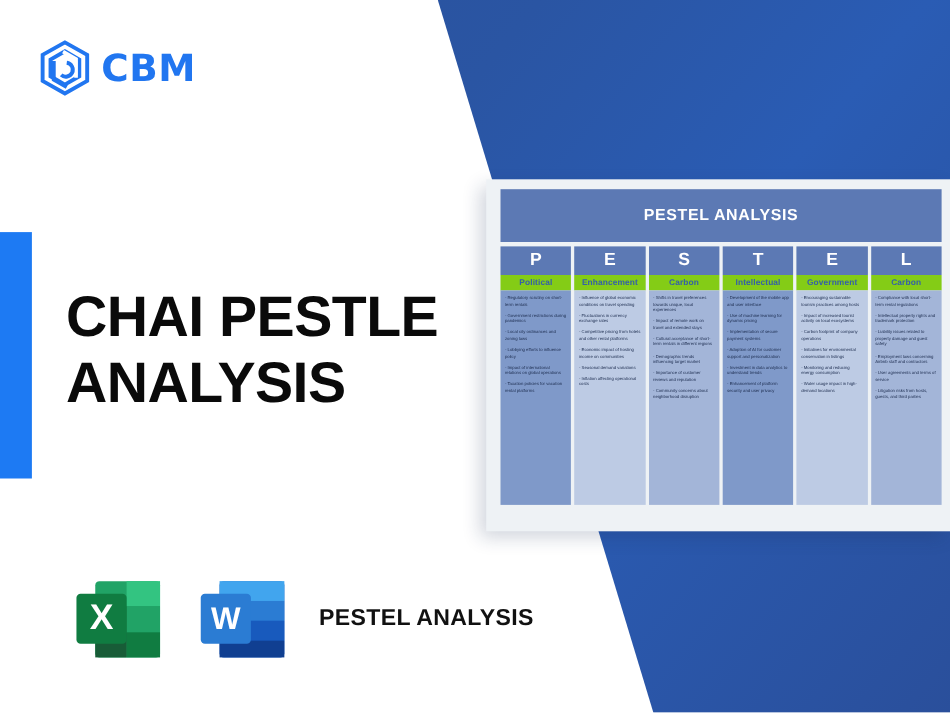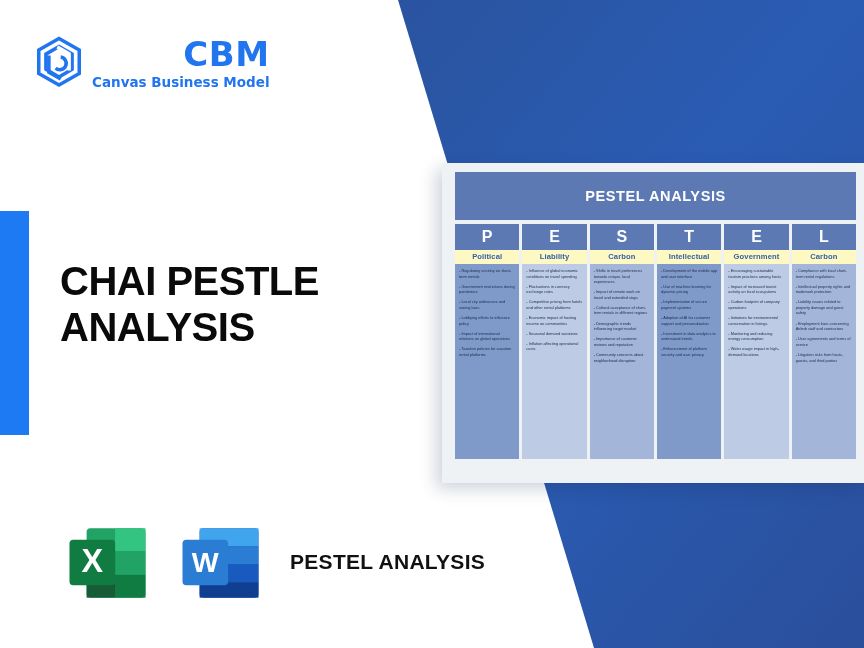--- a/index.html
+++ b/index.html
@@ -65,21 +65,21 @@
     color: #2176f0;
     font-family: "DejaVu Sans", sans-serif;
   }
 
   
   .main-title {
     position: absolute;
     left: 60px;
     top: 258px;
     width: 360px;
-    font-size: 40px;
+    font-size: 52px;
     font-weight: bold;
     line-height: 1.16;
     color: #0a0a0a;
     letter-spacing: -0.5px;
     z-index: 3;
   }
 
   
   .office-row {
     position: absolute;
@@ -137,21 +137,21 @@
   .col-letter {
     background: #5c79b4;
     color: #ffffff;
     text-align: center;
     font-size: 16px;
     font-weight: bold;
     height: 26px;
     line-height: 26px;
   }
   .col-name {
-    background: #fef9c3;
+    background: #84cc16;
     color: #3560a8;
     text-align: center;
     font-size: 7.6px;
     font-weight: bold;
     height: 14px;
     line-height: 14px;
     letter-spacing: 0.1px;
     white-space: nowrap;
     overflow: hidden;
   }
@@ -193,21 +193,20 @@
           <path d="M32 4 L56 17.5 L56 45.5 L32 59 L8 45.5 L8 17.5 Z"></path>
           <path d="M32 13.5 L47.5 22.5 L47.5 40.5 L32 49.5 L16.5 40.5 L16.5 22.5 Z"></path>
         </g>
         <path d="M20 24 L20 44 L34 52" fill="none" stroke="#2176f0" stroke-width="4.2"></path>
         <path d="M44 42 L44 22 L30 14" fill="none" stroke="#ffffff" stroke-width="4"></path>
         <path d="M34 26 a7.5 7.5 0 1 1 -6 13" fill="none" stroke="#2176f0" stroke-width="4.2"></path>
       </svg>
     </span>
     <span class="logo-text">
       <div class="logo-title">CBM</div>
-      <div class="logo-sub">Canvas Business Model</div>
     </span>
   </div>
 
   <div class="main-title">CHAI PESTLE ANALYSIS</div>
 
   <div class="office-row">
     <span>
       <svg class="office-icon" width="95" height="95" viewBox="0 0 100 100" xmlns="http://www.w3.org/2000/svg">
         <rect x="28" y="14" width="62" height="73" rx="4" fill="#21a366"></rect>
         <rect x="58" y="14" width="32" height="24" fill="#33c481"></rect>
@@ -247,21 +246,21 @@
             <li>- Local city ordinances and zoning laws</li>
             <li>- Lobbying efforts to influence policy</li>
             <li>- Impact of international relations on global operations</li>
             <li>- Taxation policies for vacation rental platforms</li>
           </ul>
         </div>
       </div>
 
       <div class="col">
         <div class="col-letter">E</div>
-        <div class="col-name">Liability</div>
+        <div class="col-name">Enhancement</div>
         <div class="col-body tint-b">
           <ul>
             <li>- Influence of global economic conditions on travel spending</li>
             <li>- Fluctuations in currency exchange rates</li>
             <li>- Competitive pricing from hotels and other rental platforms</li>
             <li>- Economic impact of hosting income on communities</li>
             <li>- Seasonal demand variations</li>
             <li>- Inflation affecting operational costs</li>
           </ul>
         </div>

